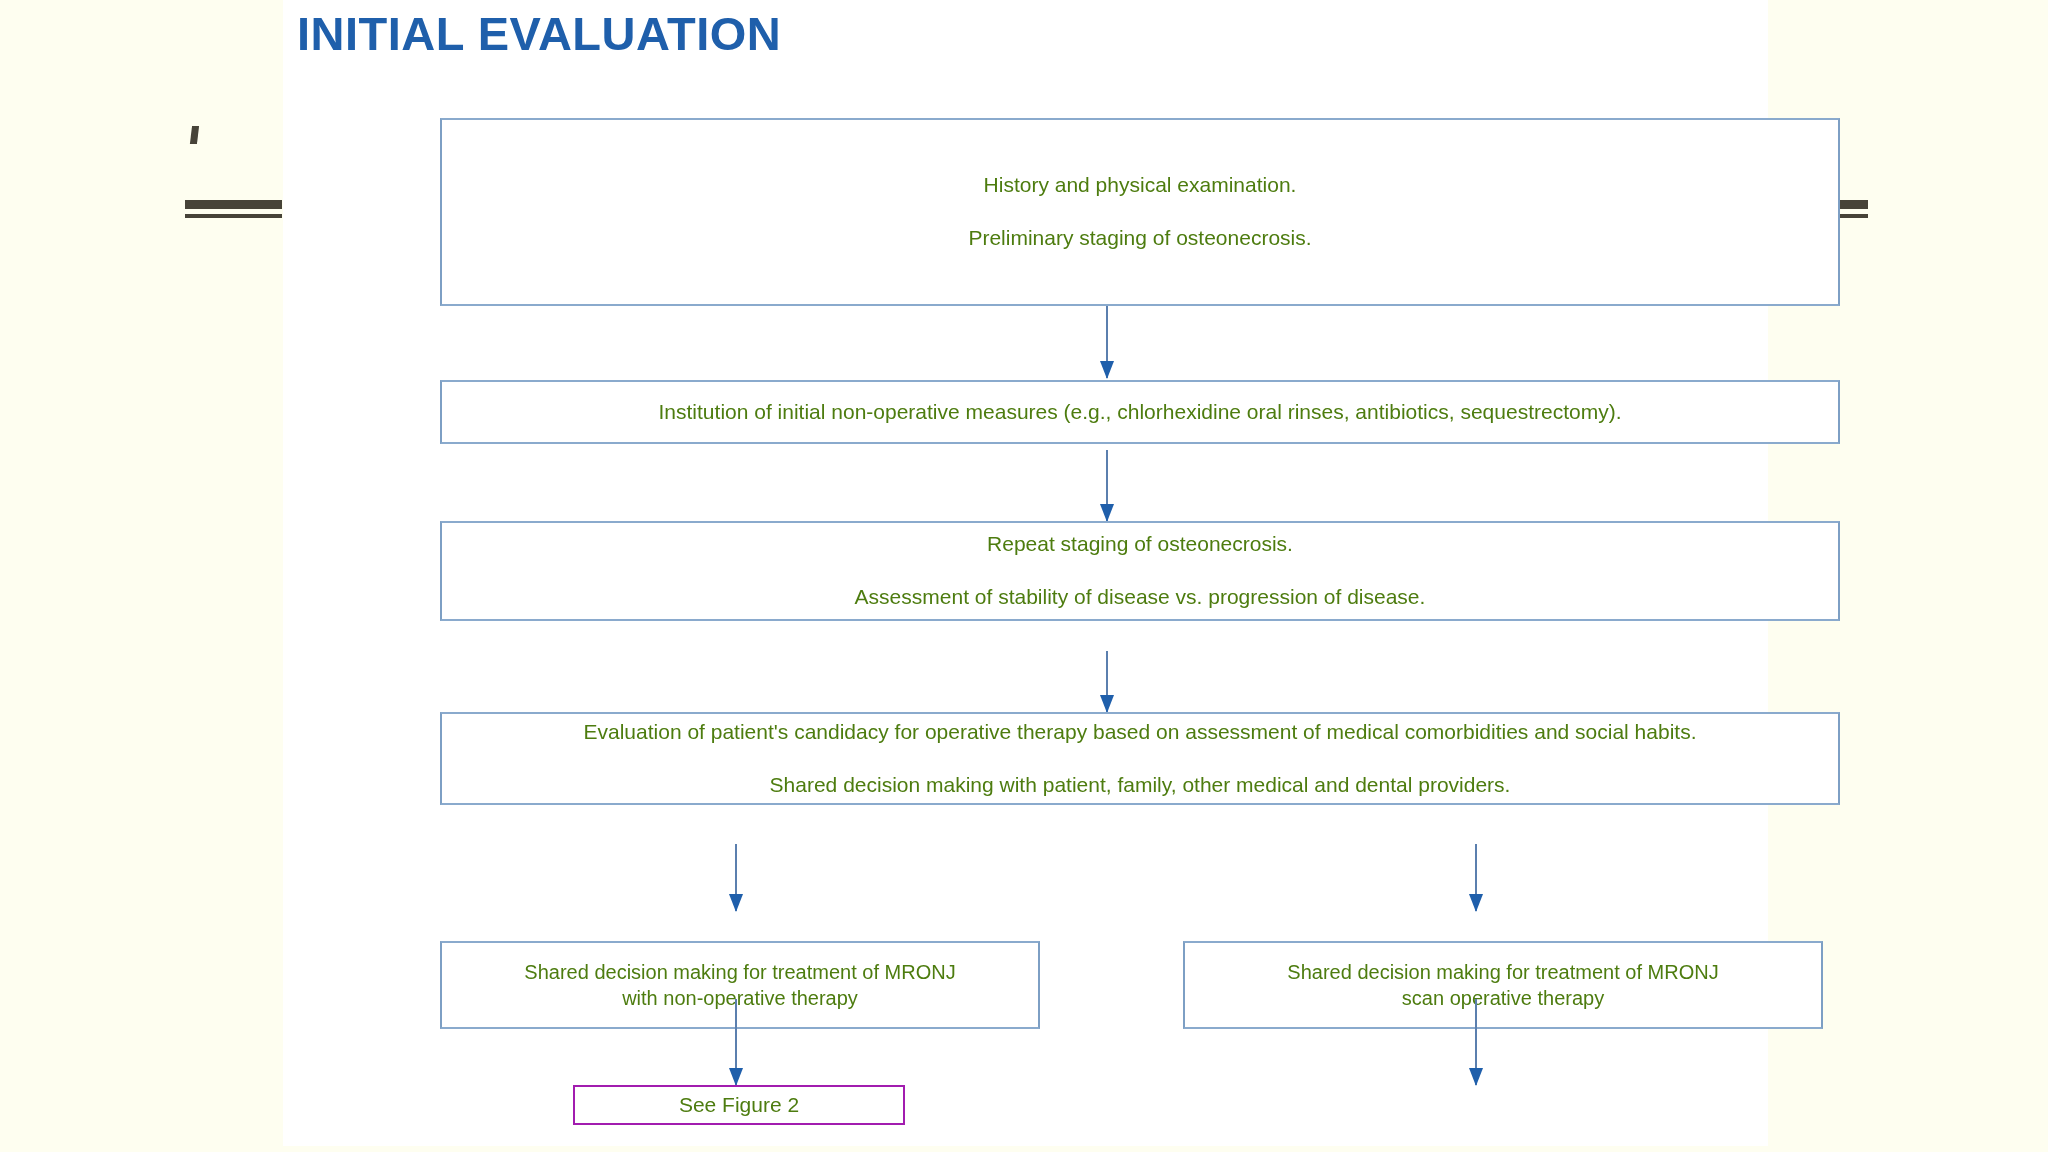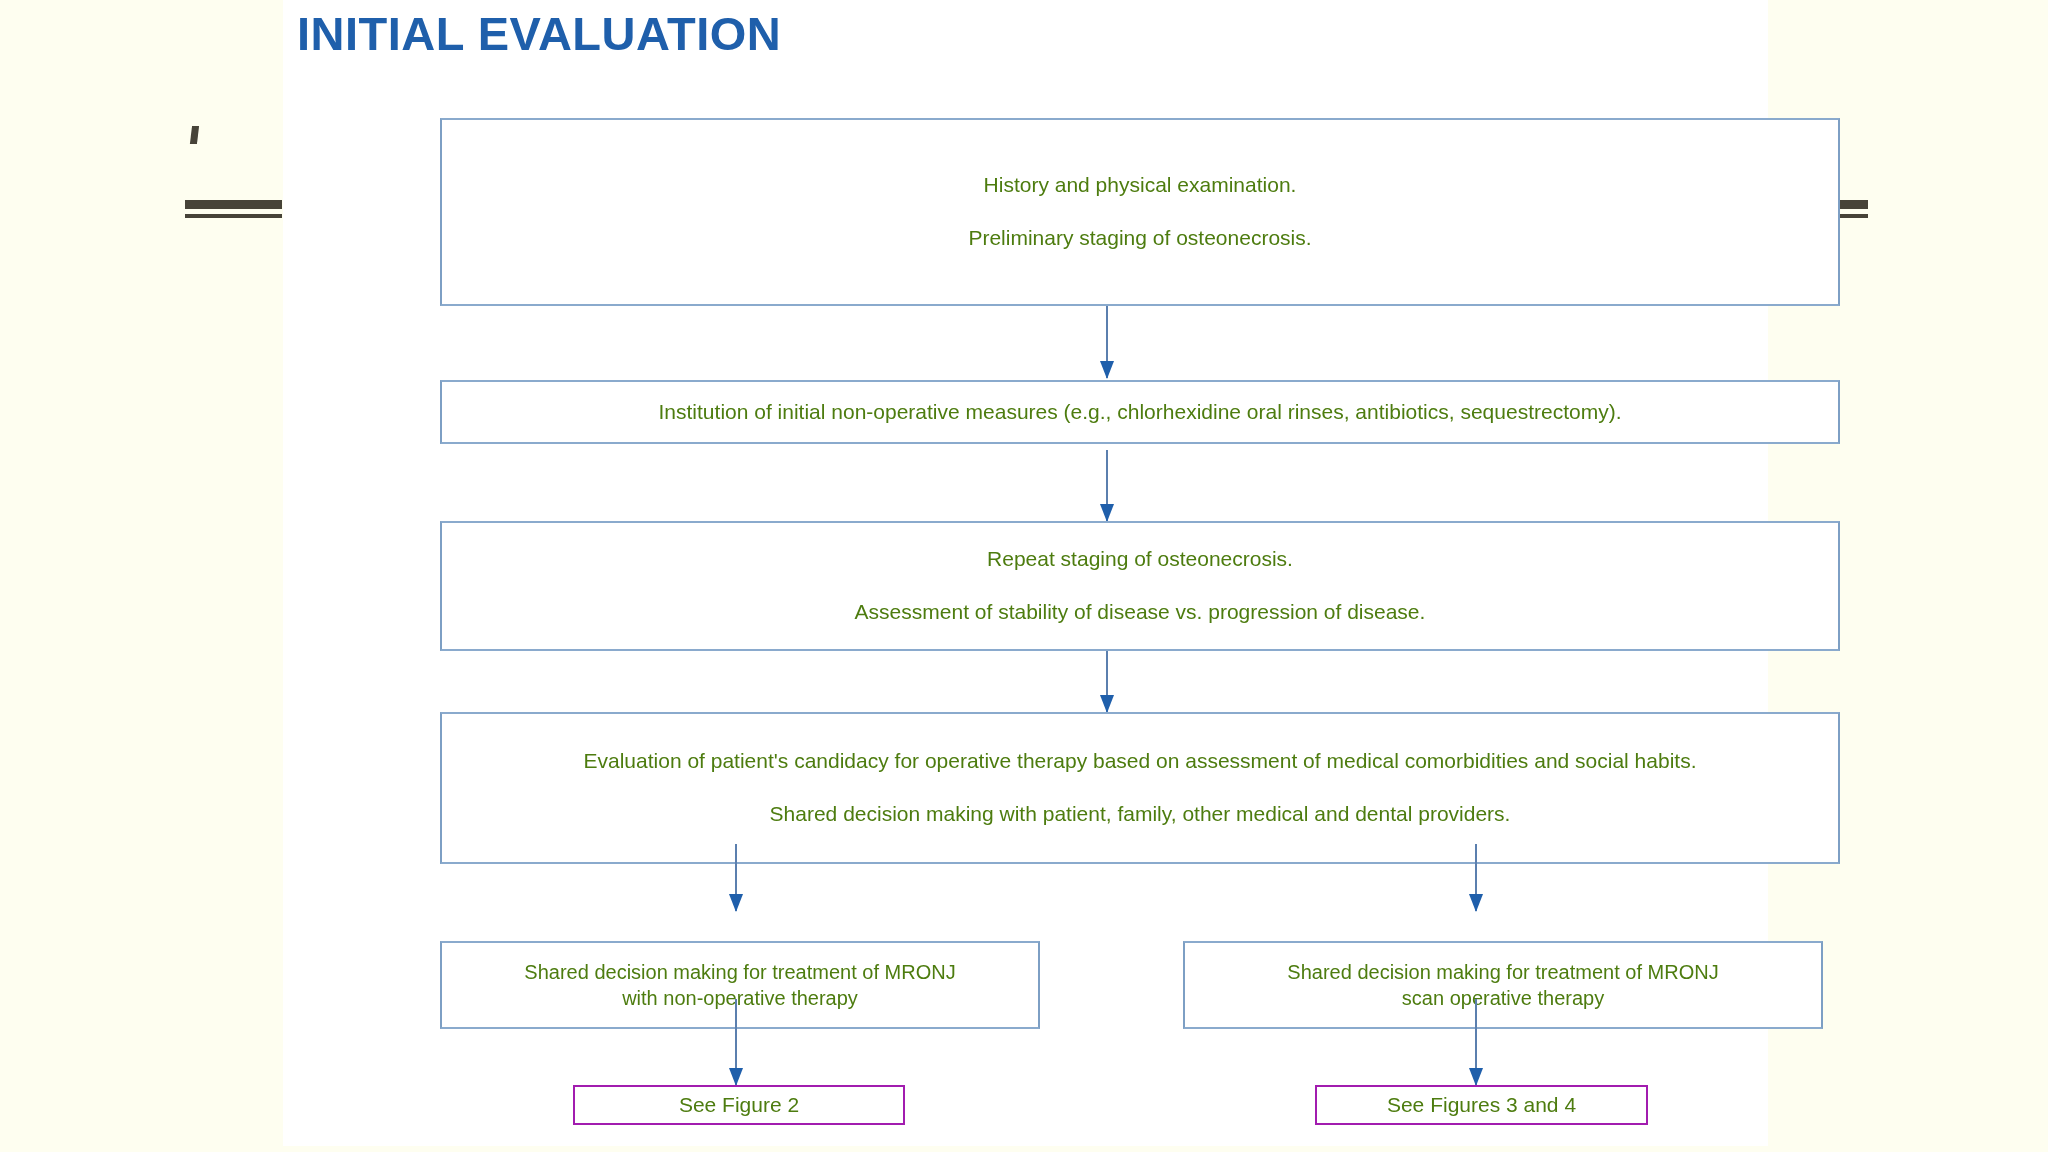--- a/index.html
+++ b/index.html
@@ -105,22 +105,22 @@
   
   .box-wide {
     left: 440px;
     width: 1400px;       
     font-size: 21px;
   }
   .box-wide .line + .line { margin-top: 28px; }
 
   #box-initial       { top: 118px;  height: 188px; }
   #box-nonoperative  { top: 380px;  height: 64px; text-align: right;  }
-  #box-restaging     { top: 521px;  height: 130px; }
-  #box-candidacy     { top: 712px;  height: 152px; }
+  #box-restaging     { top: 521px;  height: 100px; }
+  #box-candidacy     { top: 712px;  height: 93px; }
 
   
   .box-branch {
     font-size: 20px;
     top: 941px;
     height: 88px;
   }
   #box-nonop-therapy { left: 440px;  width: 600px; }
   #box-op-therapy    { left: 1183px; width: 640px; }
   .box-branch .line { line-height: 1.3; }
@@ -246,17 +246,14 @@
   </div>
   <div class="arrow" id="arrow-fig-right">
     <div class="shaft"></div>
     <div class="head"></div>
   </div>
 
   <div class="flow-box box-figure" id="box-figure-2">
     <span class="line">See Figure 2</span>
   </div>
 
-  <div class="flow-box box-figure" id="box-figure-3-4">
-    <span class="line">See Figures 3 and 4</span>
-  </div>
 
 </div>
 
 </body></html>

